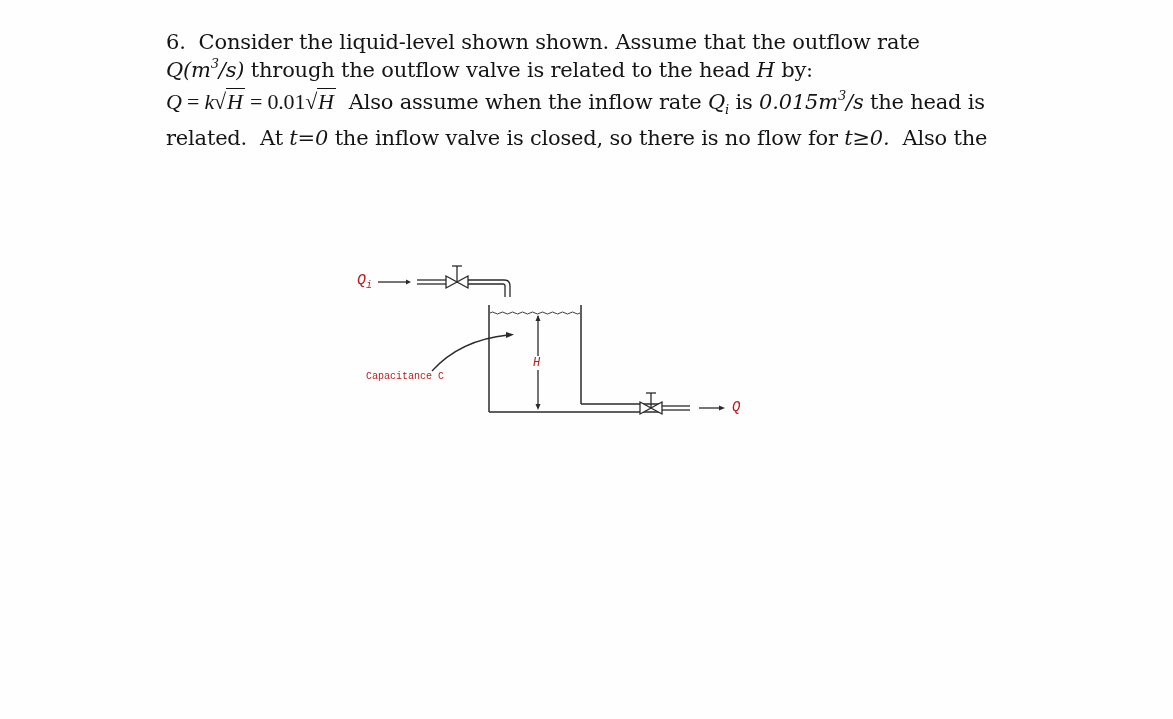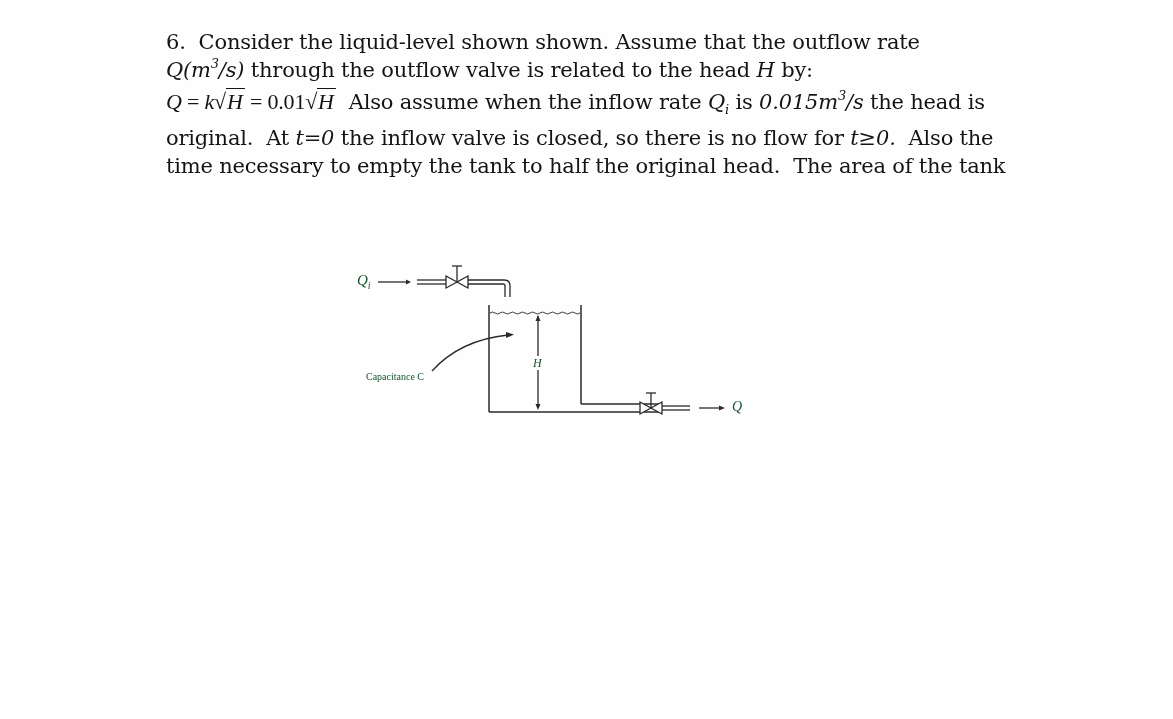--- a/index.html
+++ b/index.html
@@ -15,40 +15,37 @@
   .line.eq { height:36px; padding-top:4px; }
   .it { font-style:italic;margin-top:37px; }
   .eqmath { font-family: "Liberation Serif", "DejaVu Serif", serif; font-size:22px;text-align:right; }
   .sqrt { display:inline-block; position:relative; }
   .sqrt .rad { font-style:normal; }
   .sqrt .under { border-top:1.5px solid #141414; padding:0 2px 0 1px; font-style:italic; }
   sup { font-size:13px; line-height:0; position:relative; top:-1px; }
   sub { font-size:13px; line-height:0; }
   .diagram { position:absolute; left:340px; top:240px; width:420px; height:200px; }
   .diagram svg { width:420px; height:200px; display:block; }
-  .dlabel { position:absolute; font-family:Liberation Serif, serif; color:#14532d; }
+  .dlabel { position:absolute; font-family:Liberation Mono, monospace; color:#b91c1c; }
 </style>
 </head>
 <body>
 
 <div class="problem">
   <div class="line">
     <span>6.</span>&nbsp;&nbsp;<span>Consider the liquid-level shown shown.  Assume that the outflow rate</span>
   </div>
   <div class="line">
     <span class="it"><span>Q(m</span><sup>3</sup><span>/s)</span></span><span> through the outflow valve is related to the head </span><span class="it">H</span><span> by:</span>
   </div>
   <div class="line eq">
     <span class="eqmath"><span class="it">Q</span><span> = </span><span class="it">k</span><span class="sqrt"><span class="rad">√</span><span class="under">H</span></span><span> = 0.01</span><span class="sqrt"><span class="rad">√</span><span class="under">H</span></span></span><span style="white-space:pre">  Also assume when the inflow rate </span><span class="it"><span>Q</span><sub>i</sub></span><span style="white-space:pre"> is </span><span class="it"><span>0.015m</span><sup>3</sup><span>/s</span></span><span style="white-space:pre"> the head is</span>
   </div>
   <div class="line">
-    <span style="white-space:pre">original.  At </span><span class="it">t=0</span><span style="white-space:pre"> the inflow valve is closed, so there is no flow for </span><span class="it">t≥0.</span><span style="white-space:pre">  Also the</span>
-  </div>
-  <div class="line">
-    <span style="white-space:pre">time necessary to empty the tank to half the original head.  The area of the tank</span>
+    <span style="white-space:pre">related.  At </span><span class="it">t=0</span><span style="white-space:pre"> the inflow valve is closed, so there is no flow for </span><span class="it">t≥0.</span><span style="white-space:pre">  Also the</span>
   </div>
 </div>
 
 <div class="diagram">
   <svg viewBox="0 0 420 200">
     <g stroke="#2a2a2a" fill="none" stroke-width="1.3">
 
       <line x1="38" y1="42" x2="66" y2="42"></line>
       <polygon points="66,39.5 71,42 66,44.5" fill="#2a2a2a" stroke="none"></polygon>
 

